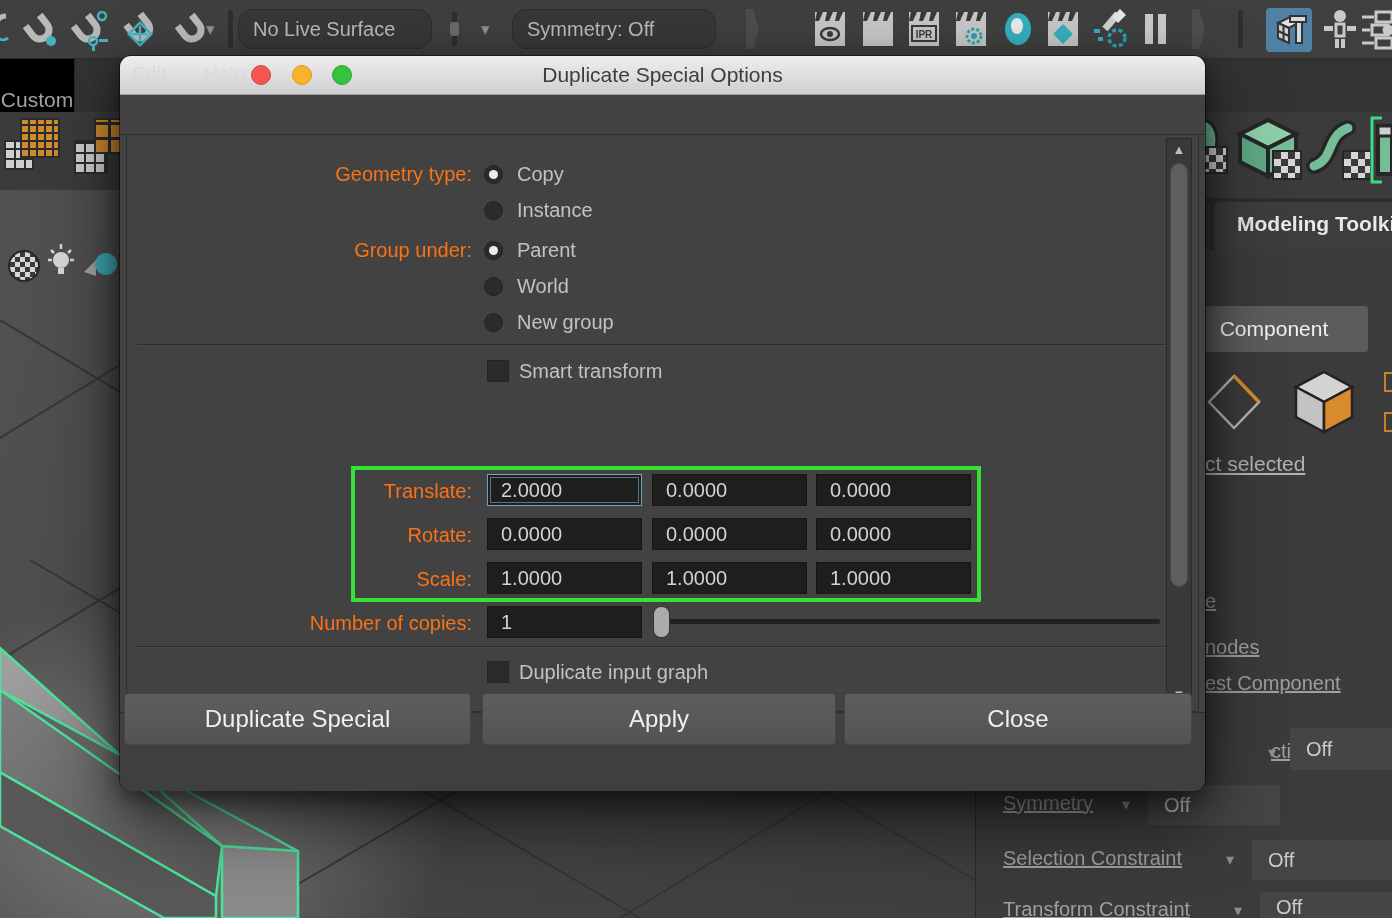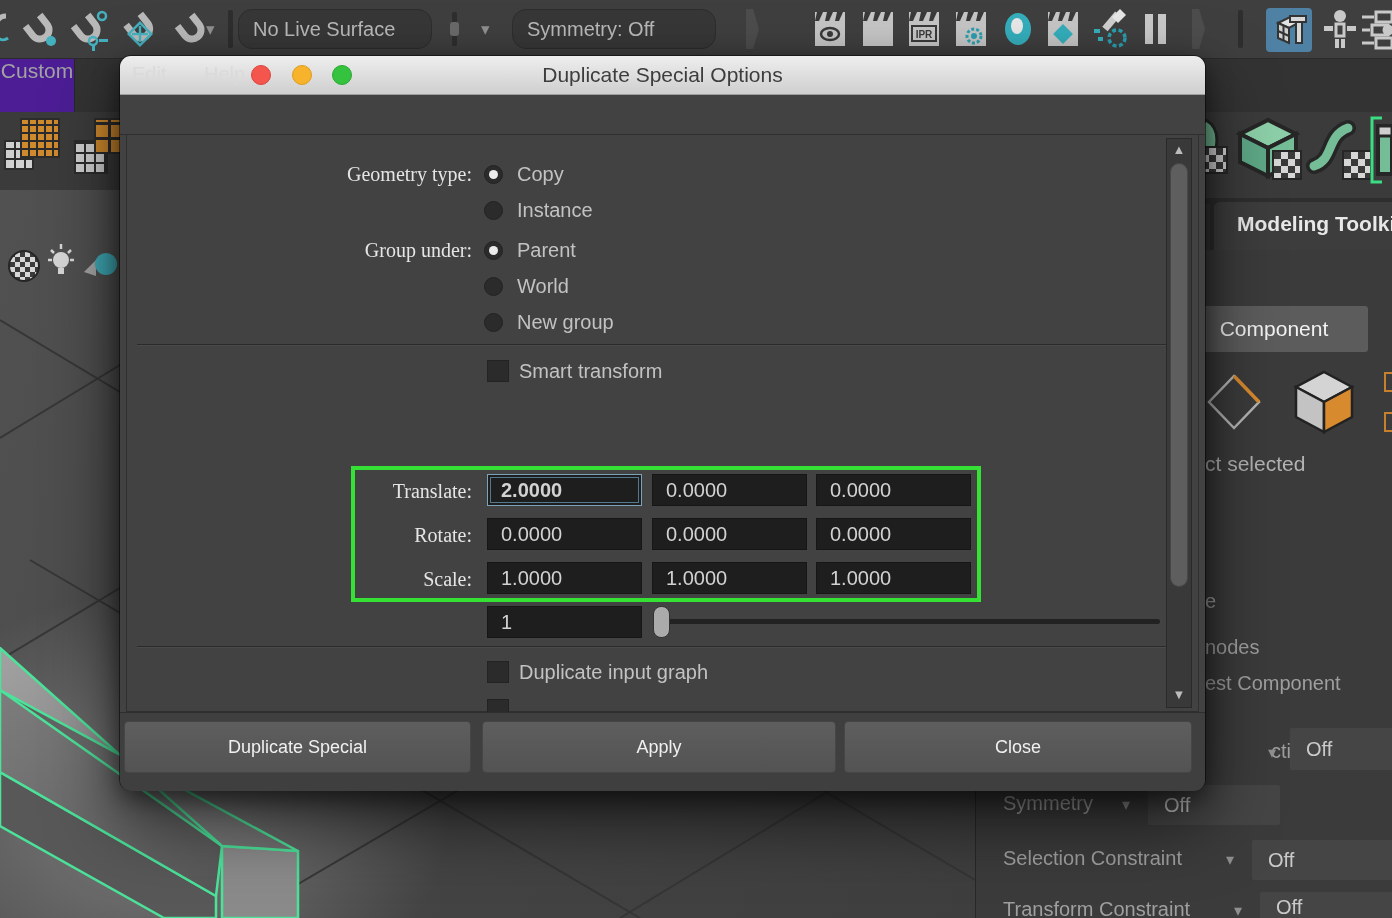--- a/index.html
+++ b/index.html
@@ -11,77 +11,77 @@
   #toolbar{left:0;top:0;width:1392px;height:58px;background:#3f3f3f;border-bottom:1px solid #2b2b2b;}
   .tb-field{background:#373737;border:1px solid #2d2d2d;border-radius:14px;color:#b9b9b9;
             font-size:20px;display:flex;align-items:center;padding:0 14px;}
   .tb-sep{width:5px;background:#2e2e2e;border-radius:2px;}
   .tb-knob{width:9px;background:#6a6a6a;border-radius:3px;}
   .chev{background:#4d4d4d;clip-path:polygon(0 0,55% 0,100% 50%,55% 100%,0 100%);}
   .ddarrow{color:#909090;font-size:17px;}
   .clap{width:34px;height:40px;}
   
   #tabrow{left:0;top:59px;width:1392px;height:53px;background:#333333;}
-  #customtab{left:0;top:59px;width:74px;height:53px;background:#4c1d95;border-right:1px solid #272727;
-             color:#a3a3a3;font-size:21px;display:flex;align-items:flex-start;justify-content:center;}
+  #customtab{left:0;top:59px;width:74px;height:53px;background:#000000;border-right:1px solid #272727;
+             color:#a3a3a3;font-size:21px;display:flex;align-items:flex-end;justify-content:center;}
   #shelfrow{left:0;top:112px;width:1392px;height:78px;background:#3b3b3b;border-bottom:1px solid #2c2c2c;}
   .gridpatch{border:2px solid #2c2c2c;}
   .grid-orange{background:#d08a2e;background-image:
      repeating-linear-gradient(0deg,transparent 0 6px,#2c2c2c 6px 8px),
      repeating-linear-gradient(90deg,transparent 0 6px,#2c2c2c 6px 8px);}
   .grid-gray{background:#cfcfcf;background-image:
      repeating-linear-gradient(0deg,transparent 0 8px,#2c2c2c 8px 10px),
      repeating-linear-gradient(90deg,transparent 0 8px,#2c2c2c 8px 10px);}
   .checker{background:conic-gradient(#d6d6d6 25%,#3a3a3a 0 50%,#d6d6d6 0 75%,#3a3a3a 0);
            background-size:14px 14px;border:2px solid #262626;}
   
   #viewport{left:0;top:190px;width:975px;height:728px;overflow:hidden;
     background:
       radial-gradient(420px 320px at 16% 86%,rgba(165,165,165,.55),transparent 70%),
       linear-gradient(105deg,#515151,#434343 55%,#3e3e3e);}
   .vpicon{display:flex;align-items:center;justify-content:center;}
   
   #panel{left:975px;top:190px;width:417px;height:728px;background:#3b3b3b;border-left:1px solid #282828;}
-  .ptext{color:#9f9f9f;font-size:20px;}
+  .ptext{color:#9f9f9f;font-size:20px;text-decoration:underline;}
   .pvalfield{background:#454545;border-radius:2px;color:#cacaca;font-size:20px;
              display:flex;align-items:center;padding:0 16px;}
   .parrow{color:#8f8f8f;font-size:16px;}
   
   #dialog{left:120px;top:56px;width:1085px;height:734px;background:#424242;border-radius:11px;
           box-shadow:0 30px 70px rgba(0,0,0,.6),0 8px 24px rgba(0,0,0,.5),0 0 0 1px rgba(10,10,10,.55);
           z-index:10;}
   #titlebar{left:0;top:0;width:1085px;height:38px;border-radius:11px 11px 0 0;
             background:linear-gradient(#eeeeee,#cfcfcf);border-bottom:1px solid #9e9e9e;}
   .light{width:20px;height:20px;border-radius:50%;top:9px;}
   #dlgtitle{width:1085px;top:7px;text-align:center;color:#3d3d3d;font-size:21px;}
   #menubar{left:0;top:39px;width:1085px;height:39px;background:#424242;border-bottom:1px solid #2e2e2e;}
   .menuitem{color:#dadada;font-size:20px;top:7px;}
   #content{left:6px;top:78px;width:1073px;height:578px;background:#424242;
            border:1px solid #2f2f2f;box-sizing:border-box;}
-  .dlabel{color:#e5e5e5;font-size:20px;text-align:right;width:345px;left:0;font-family:Liberation Serif, serif;}
+  .dlabel{color:#f97316;font-size:20px;text-align:right;width:345px;left:0;}
   .dopt{color:#c2c2c2;font-size:20px;left:390px;}
   .radio{width:19px;height:19px;border-radius:50%;background:#2b2b2b;border:1px solid #222;
          left:357px;box-sizing:border-box;}
   .radio.sel::after{content:"";position:absolute;left:4px;top:4px;width:9px;height:9px;
          border-radius:50%;background:#ececec;}
   .cbox{width:22px;height:22px;background:#2b2b2b;border:1px solid #232323;left:360px;box-sizing:border-box;}
   .divider{left:10px;width:1040px;height:1px;background:#2b2b2b;box-shadow:0 1px 0 rgba(255,255,255,.045);}
   .nfield{width:155px;height:32px;background:#1e1e1e;border:1px solid #161616;box-sizing:border-box;
           color:#d2d2d2;font-size:20px;display:flex;align-items:center;padding-left:13px;}
-  .nfield.focused{border:1px solid #7aa2b8;box-shadow:inset 0 0 0 2px #1e1e1e,inset 0 0 0 3px #55798c;font-weight:bold;}
+  .nfield.focused{border:1px solid #7aa2b8;box-shadow:inset 0 0 0 2px #1e1e1e,inset 0 0 0 3px #55798c;}
   #greenbox{left:224px;top:331px;width:630px;height:136px;border:4px solid #35e135;box-sizing:border-box;z-index:3;}
   #slider-track{left:528px;top:484px;width:505px;height:5px;background:#222;border-radius:3px;}
   #slider-handle{left:526px;top:471px;width:17px;height:32px;background:#ababab;border:1px solid #333;
                  border-radius:8px;box-sizing:border-box;}
   #vscroll{left:1046px;top:82px;width:26px;height:570px;background:#393939;border:1px solid #2a2a2a;box-sizing:border-box;}
   #vthumb{left:3px;top:24px;width:18px;height:424px;background:#5e5e5e;border-radius:9px;border:1px solid #474747;box-sizing:border-box;}
   .scrollarrow{left:0;width:24px;text-align:center;color:#bcbcbc;font-size:13px;}
   #bottombar{left:0;top:656px;width:1085px;height:78px;background:#3f3f3f;border-radius:0 0 11px 11px;border-top:1px solid #2e2e2e;}
-  .dbtn{top:665px;height:52px;background:linear-gradient(#5e5e5e,#535353);border:1px solid #464646;
-        border-radius:4px;box-sizing:border-box;color:#f0f0f0;font-size:18px;
+  .dbtn{top:637px;height:52px;background:linear-gradient(#5e5e5e,#535353);border:1px solid #464646;
+        border-radius:4px;box-sizing:border-box;color:#f0f0f0;font-size:24px;
         display:flex;align-items:center;justify-content:center;}
   .fragdot{width:4px;height:4px;background:#9a9a9a;}
 </style>
 </head>
 <body>
 
 <div class="abs" id="toolbar">
 
   <svg class="abs" style="left:-8px;top:12px" width="24" height="34">
     <path d="M14 4 a10 10 0 0 0 -8 16" fill="none" stroke="#b9b9b9" stroke-width="5"></path>
@@ -396,20 +396,21 @@
     <div class="abs dlabel" style="top:389px">Rotate:</div>
     <div class="abs nfield" style="left:360px;top:383px">0.0000</div>
     <div class="abs nfield" style="left:525px;top:383px">0.0000</div>
     <div class="abs nfield" style="left:689px;top:383px">0.0000</div>
 
     <div class="abs dlabel" style="top:433px">Scale:</div>
     <div class="abs nfield" style="left:360px;top:427px">1.0000</div>
     <div class="abs nfield" style="left:525px;top:427px">1.0000</div>
     <div class="abs nfield" style="left:689px;top:427px">1.0000</div>
 
+    <div class="abs dlabel" style="top:477px">Number of copies:</div>
     <div class="abs nfield" style="left:360px;top:471px">1</div>
     <div class="abs" id="slider-track"></div>
     <div class="abs" id="slider-handle"></div>
 
     <div class="abs divider" style="top:511px"></div>
 
     <div class="abs cbox" style="top:526px"></div>
     <div class="abs dopt" style="left:392px;top:526px">Duplicate input graph</div>
     <div class="abs cbox" style="top:564px"></div>
     <div class="abs cbox" style="top:602px"></div>

